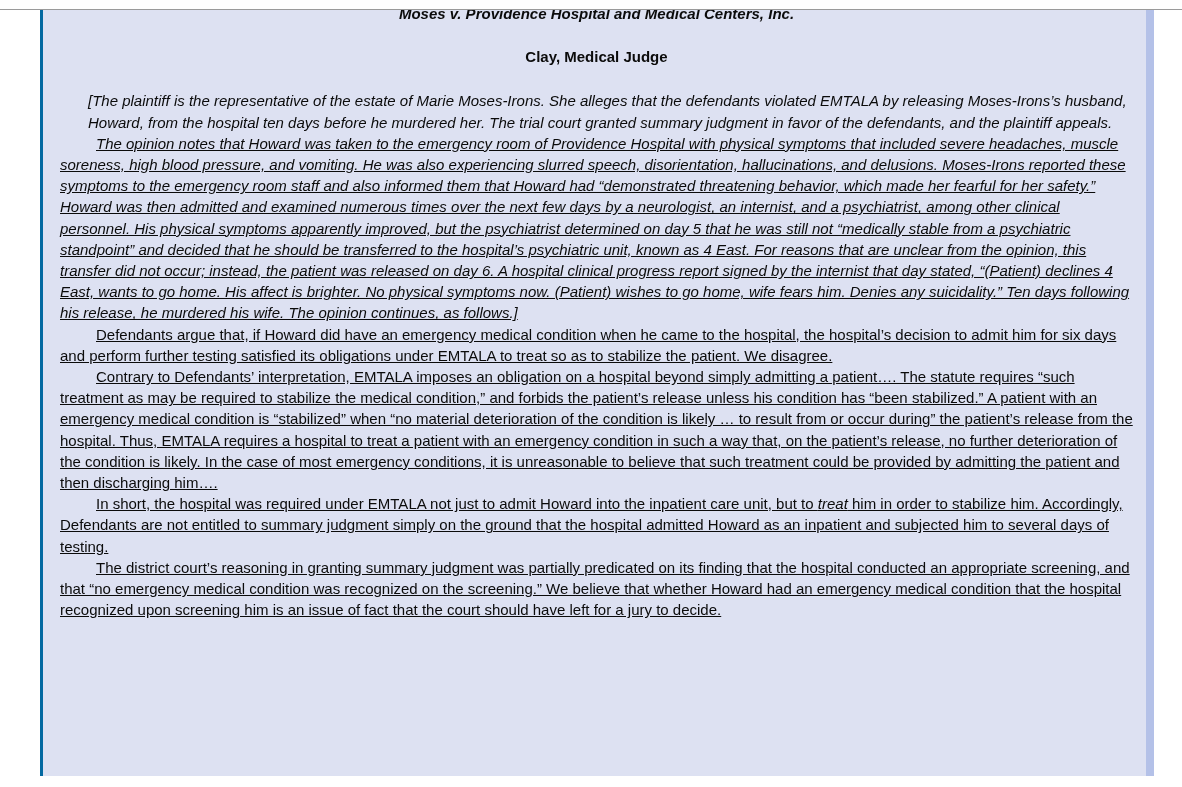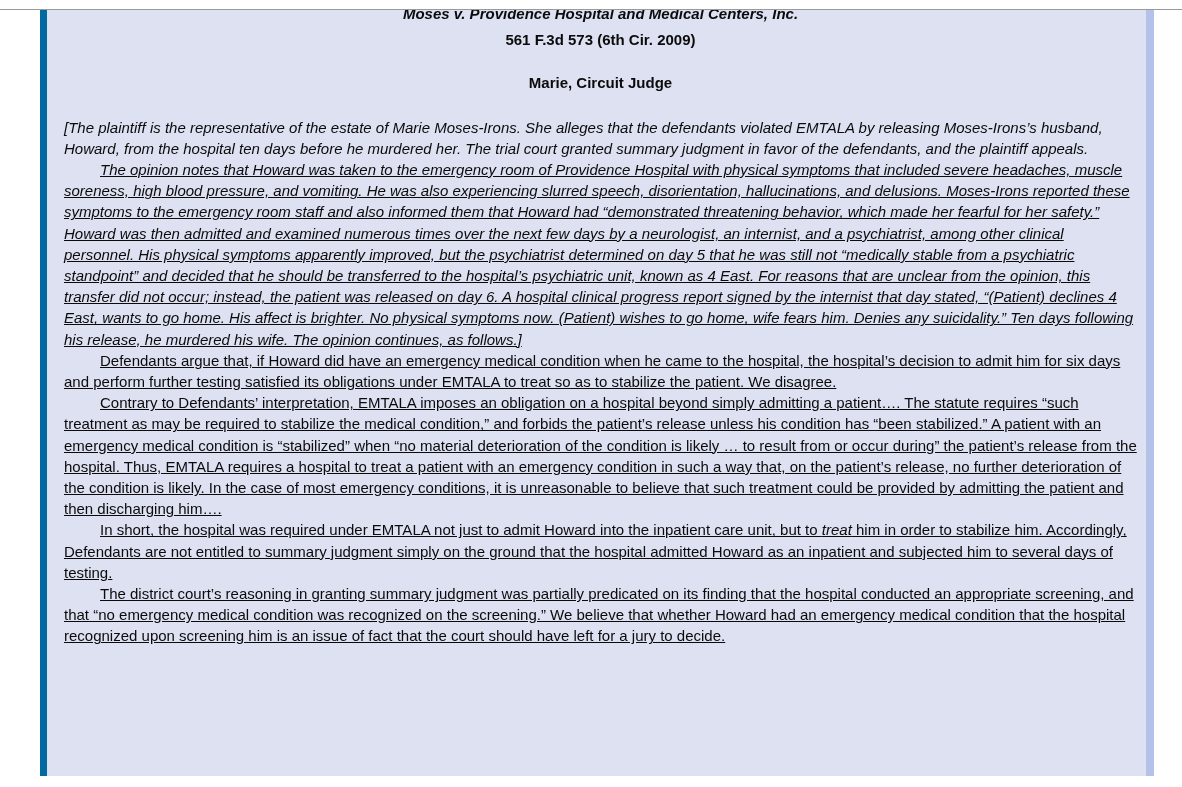--- a/index.html
+++ b/index.html
@@ -10,58 +10,57 @@
     font-family:"Liberation Sans", sans-serif;
     position:relative; overflow:hidden;
   }
   .top-line {
     position:absolute; left:0; top:9px; width:1182px; height:1px;
     background:#9a9a9a;
   }
   .doc-panel {
     position:absolute; left:40px; top:10px; width:1106px; height:766px;
     background:var(--panel-bg);
-    border-left:7px solid #0369a1;
+    border-left:3px solid #0369a1;
     overflow:hidden;
   }
   .scroll-strip {
     position:absolute; left:1146px; top:10px; width:8px; height:766px;
     background:var(--scrollbar);
   }
   .doc-content {
     margin:-7px 16px 0 17px;
     color:var(--text);
     font-size:15px;
     line-height:21.2px;
   }
   .heading { text-align:center; font-weight:700; }
   .case-title { font-style:italic; }
   .citation { margin-top:5px; }
   .judge { margin-top:22px; }
   p { margin:0; }
-  .first-para { margin-top:23px; }
+  .first-para { margin-top:23px;margin-left:28px; }
   .note { font-style:italic; }
   .indent { text-indent:36px;text-decoration:underline; }
   .inline-italic { font-style:italic; }
 </style>
 </head>
 <body>
 
 <div class="page">
 
   <div class="top-line"></div>
 
   <div class="doc-panel">
     <div class="doc-content">
 
       <div class="heading case-title">Moses v. Providence Hospital and Medical Centers, Inc.</div>
 
-      <div class="heading citation">561 F.3d 573 (6th Cir. 2009)</div>
 
-      <div class="heading judge">Marie, Circuit Judge</div>
+      <div class="heading judge">Clay, Medical Judge</div>
 
       <p class="note first-para">[The plaintiff is the representative of the estate of Marie Moses-Irons. She alleges that the defendants violated EMTALA by releasing Moses-Irons’s husband, Howard, from the hospital ten days before he murdered her. The trial court granted summary judgment in favor of the defendants, and the plaintiff appeals.</p>
 
       <p class="note indent">The opinion notes that Howard was taken to the emergency room of Providence Hospital with physical symptoms that included severe headaches, muscle soreness, high blood pressure, and vomiting. He was also experiencing slurred speech, disorientation, hallucinations, and delusions. Moses-Irons reported these symptoms to the emergency room staff and also informed them that Howard had “demonstrated threatening behavior, which made her fearful for her safety.” Howard was then admitted and examined numerous times over the next few days by a neurologist, an internist, and a psychiatrist, among other clinical personnel. His physical symptoms apparently improved, but the psychiatrist determined on day 5 that he was still not “medically stable from a psychiatric standpoint” and decided that he should be transferred to the hospital’s psychiatric unit, known as 4 East. For reasons that are unclear from the opinion, this transfer did not occur; instead, the patient was released on day 6. A hospital clinical progress report signed by the internist that day stated, “(Patient) declines 4 East, wants to go home. His affect is brighter. No physical symptoms now. (Patient) wishes to go home, wife fears him. Denies any suicidality.” Ten days following his release, he murdered his wife. The opinion continues, as follows.]</p>
 
       <p class="indent">Defendants argue that, if Howard did have an emergency medical condition when he came to the hospital, the hospital’s decision to admit him for six days and perform further testing satisfied its obligations under EMTALA to treat so as to stabilize the patient. We disagree.</p>
 
       <p class="indent">Contrary to Defendants’ interpretation, EMTALA imposes an obligation on a hospital beyond simply admitting a patient…. The statute requires “such treatment as may be required to stabilize the medical condition,” and forbids the patient’s release unless his condition has “been stabilized.” A patient with an emergency medical condition is “stabilized” when “no material deterioration of the condition is likely … to result from or occur during” the patient’s release from the hospital. Thus, EMTALA requires a hospital to treat a patient with an emergency condition in such a way that, on the patient’s release, no further deterioration of the condition is likely. In the case of most emergency conditions, it is unreasonable to believe that such treatment could be provided by admitting the patient and then discharging him….</p>
 
       <p class="indent"><span>In short, the hospital was required under EMTALA not just to admit Howard into the inpatient care unit, but to </span><span class="inline-italic">treat</span><span> him in order to stabilize him. Accordingly, Defendants are not entitled to summary judgment simply on the ground that the hospital admitted Howard as an inpatient and subjected him to several days of testing.</span></p>

